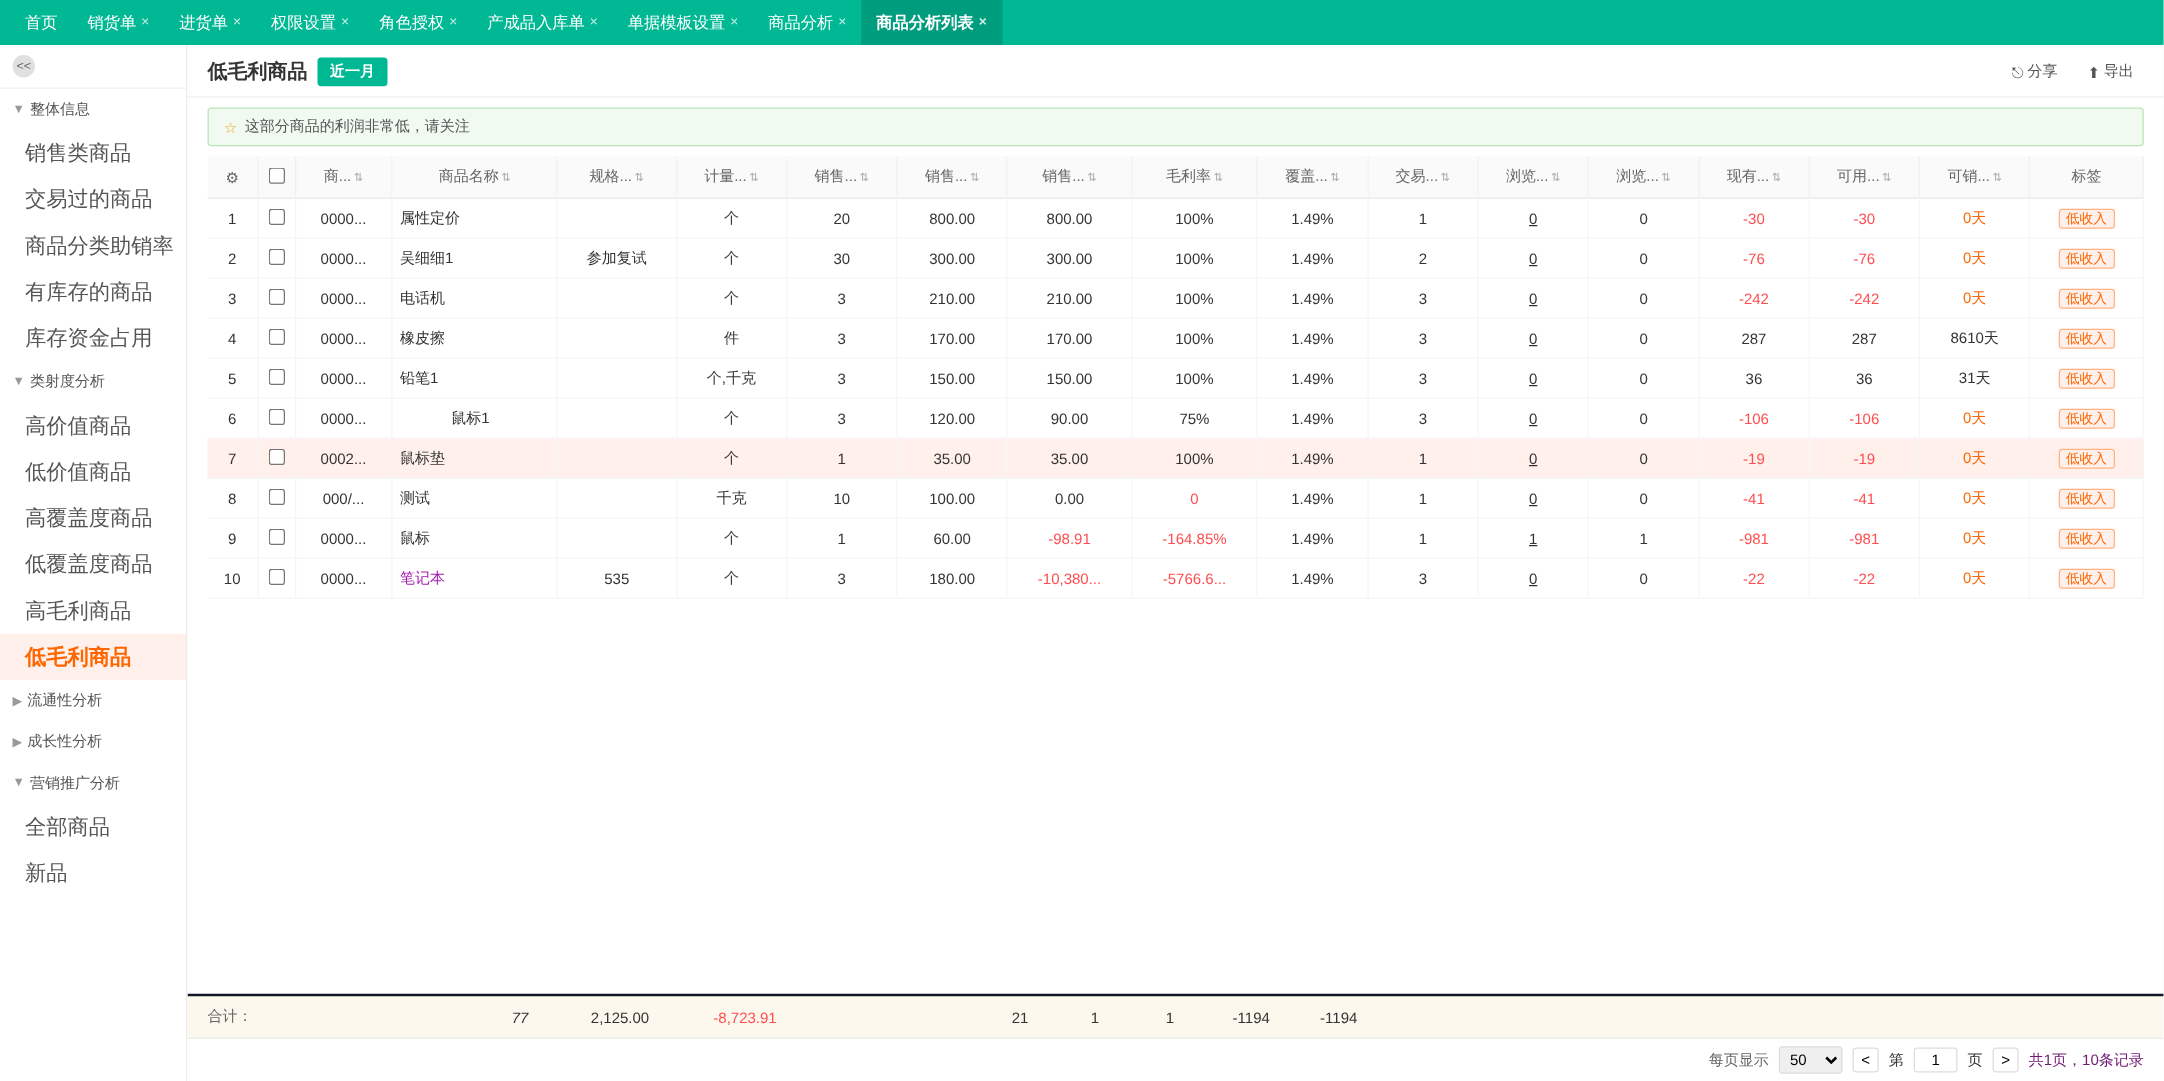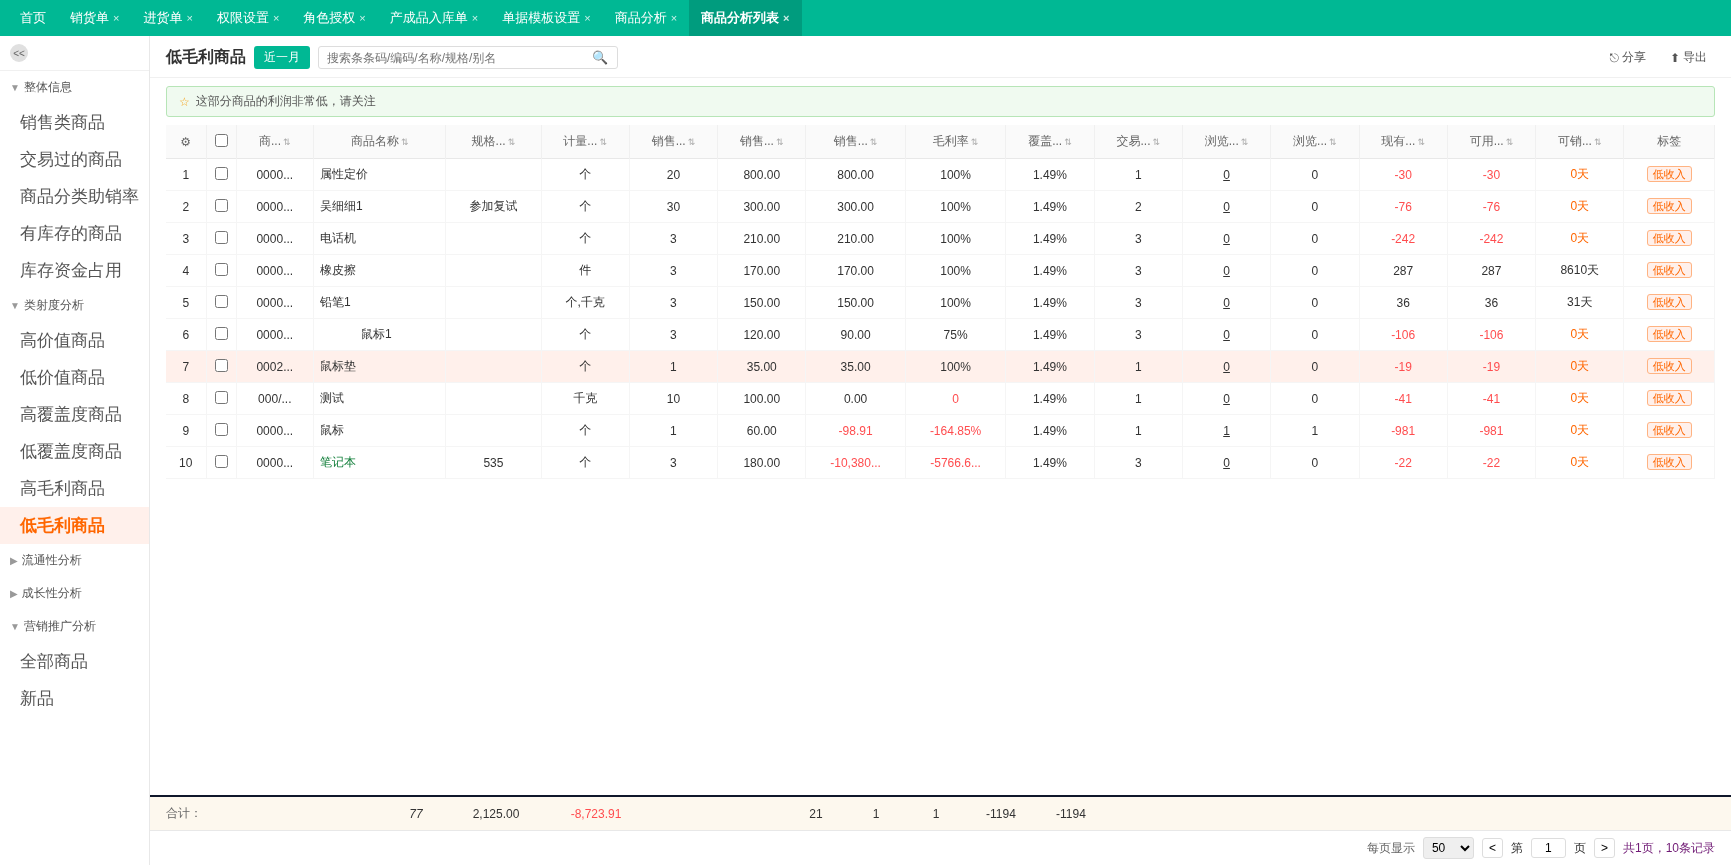--- a/index.html
+++ b/index.html
@@ -80,20 +80,21 @@
       color: #333;
     }
     .date-filter-btn {
       background: #00b894;
       color: #fff;
       border: none;
       border-radius: 3px;
       padding: 3px 10px;
       font-size: 12px;
       cursor: pointer;
+      font-weight: bold;
     }
     .search-box {
       display: flex;
       align-items: center;
       border: 1px solid #ddd;
       border-radius: 3px;
       padding: 3px 8px;
       background: #fff;
       flex: 1;
       max-width: 300px;
@@ -345,24 +346,20 @@
     </div>
     <div class="sidebar-item">全部商品</div>
     <div class="sidebar-item">新品</div>
   </aside>
 
   <div class="content">
 
     <div class="page-header">
       <h1 class="page-title">低毛利商品</h1>
       <button class="date-filter-btn">近一月</button>
-      <div class="search-box">
-        <input type="text" placeholder="搜索条条码/编码/名称/规格/别名" style="">
-        <span class="search-icon">🔍</span>
-      </div>
       <div class="header-actions">
         <div class="action-btn">
           <span>⎋</span>
           <span>分享</span>
         </div>
         <div class="action-btn">
           <span>⬆</span>
           <span>导出</span>
         </div>
       </div>
@@ -575,21 +572,21 @@
       <td>1</td>
       <td class="red-text">-981</td>
       <td class="red-text">-981</td>
       <td class="orange-text">0天</td>
       <td><span class="tag-low">低收入</span></td>
     </tr>
             <tr>
       <td>10</td>
       <td><input type="checkbox" style=""></td>
       <td>0000...</td>
-      <td class="text-left"><span style="cursor:pointer;color:#15803d;">笔记本</span></td>
+      <td class="text-left"><span style="cursor:pointer;color:#a21caf;">笔记本</span></td>
       <td>535</td>
       <td>个</td>
       <td>3</td>
       <td>180.00</td>
       <td class="red-text">-10,380...</td>
       <td class="red-text">-5766.6...</td>
       <td>1.49%</td>
       <td>3</td>
       <td><span class="link-style">0</span></td>
       <td>0</td>

